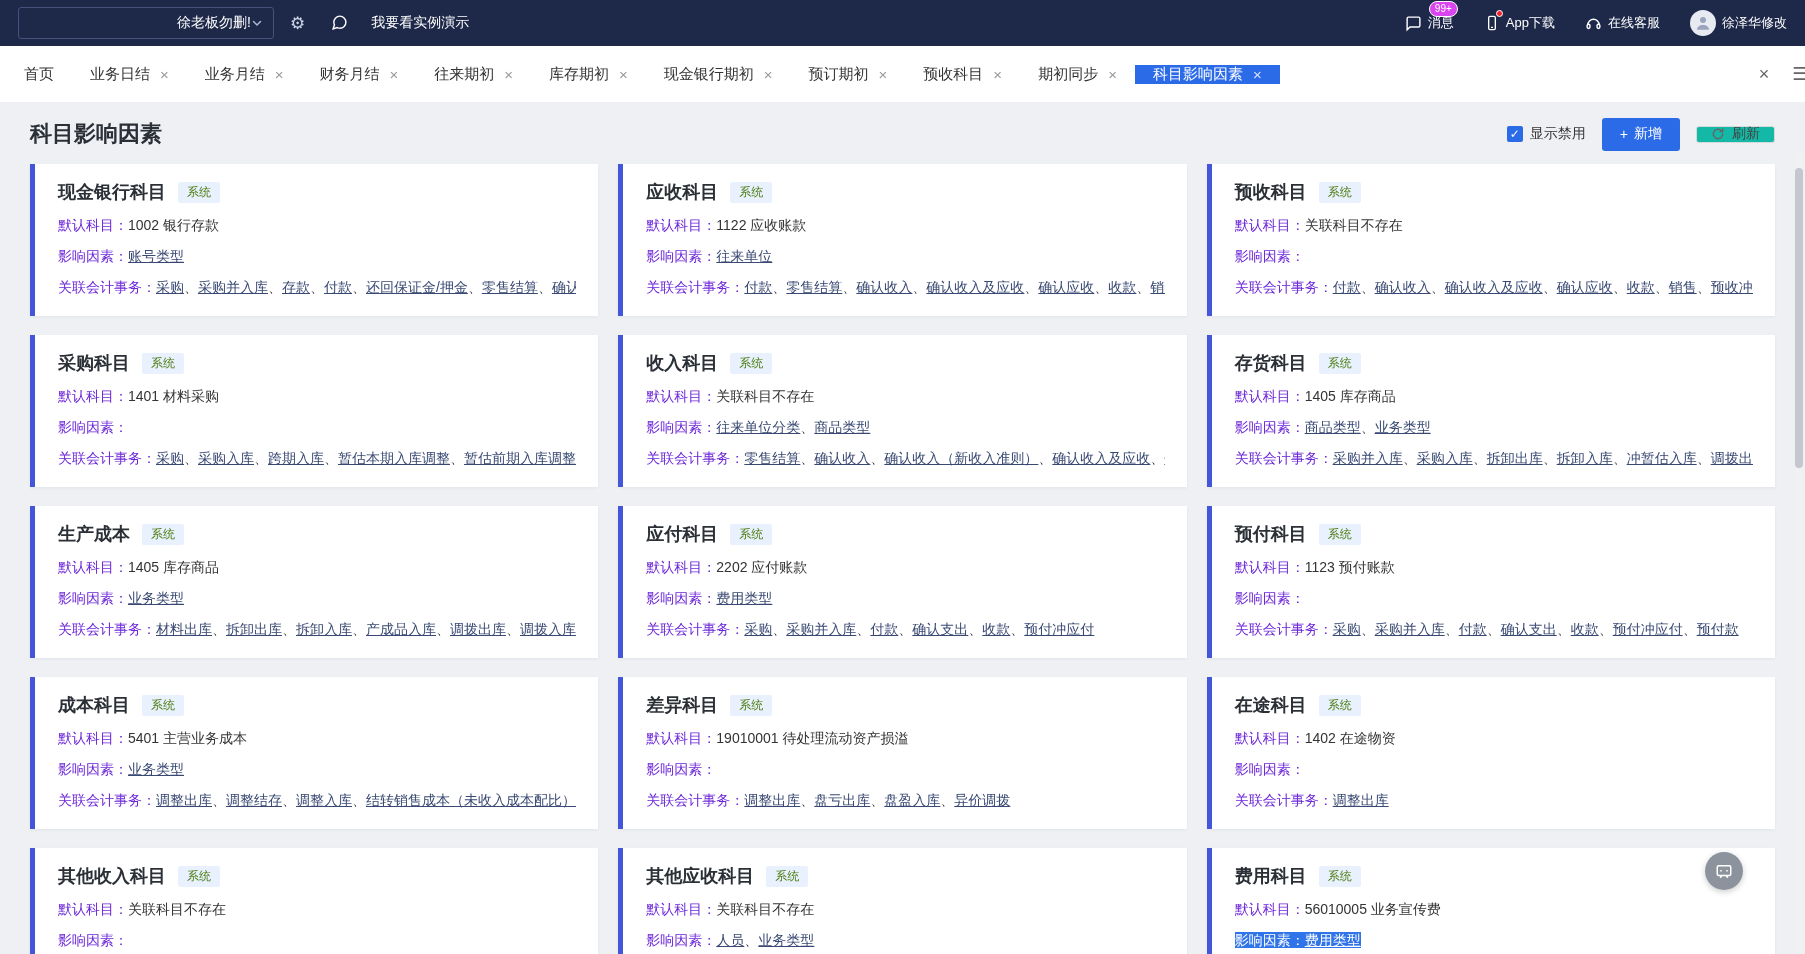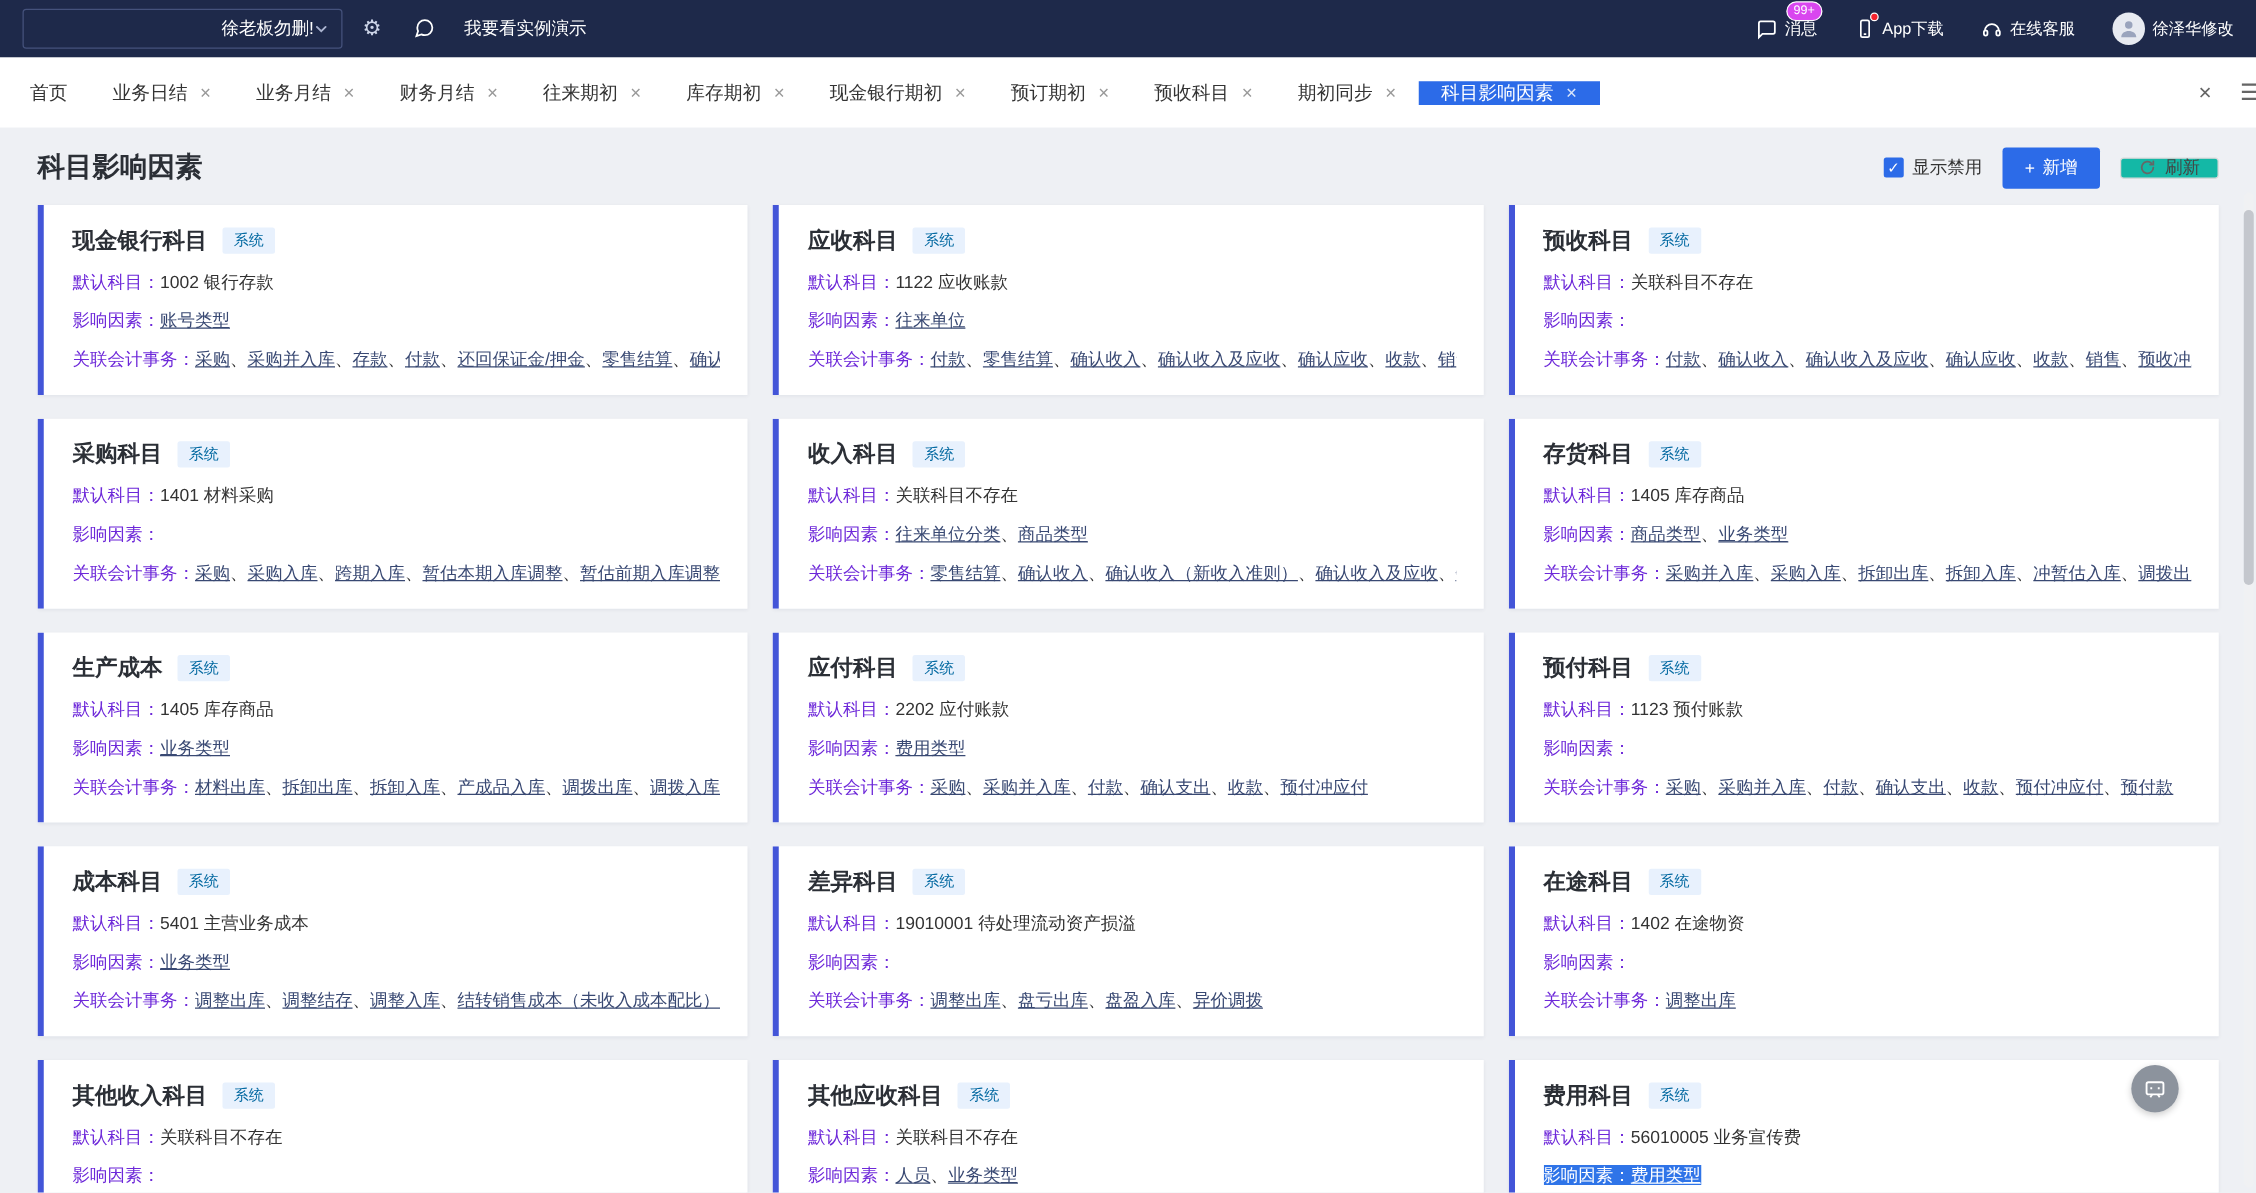--- a/index.html
+++ b/index.html
@@ -36,21 +36,21 @@
   .checkbox{width:16px;height:16px;background:#2c6be8;border-radius:2px;color:#fff;font-size:12px;line-height:16px;text-align:center}
   .btn-primary{background:#2c6be8;color:#fff;border:none;border-radius:3px;height:33px;padding:0 18px;font-size:14px;display:flex;align-items:center;gap:6px;cursor:pointer}
   .btn-default{background:#14b8a6;color:#444;border:1px solid #d9d9d9;border-radius:3px;height:17px;padding:0 14px;font-size:14px;display:flex;align-items:center;gap:7px;cursor:pointer}
 
   
   .cards-grid{display:grid;grid-template-columns:repeat(3,1fr);grid-auto-rows:152px;gap:19px 20px;padding:2px 30px 0}
   .card{background:#fff;position:relative;padding:16px 22px 14px 28px;box-shadow:0 1px 3px rgba(20,30,60,.06);overflow:hidden}
   .card-accent{position:absolute;left:0;top:0;bottom:0;width:5px;background:#4355d8}
   .card-title-row{display:flex;align-items:center;gap:12px;height:24px}
   .card-title{font-size:18px;font-weight:bold;color:#2b2f36}
-  .sys-badge{background:#e8f1fd;color:#0369a1;font-size:12px;padding:2px 9px;border-radius:2px}
+  .sys-badge{background:#e8f1fd;color:#4d7c0f;font-size:12px;padding:2px 9px;border-radius:2px}
   .card-line{font-size:14px;margin-top:12px;line-height:19px;white-space:nowrap;overflow:hidden}
   .line-label{color:#6d28d9}
   .link{color:#394973;text-decoration:underline;cursor:pointer}
   .selection{background:#2f74e8;color:#fff}
   .selection .line-label,.selection .link{color:#fff}
 
   
   .float-btn{position:absolute;right:62px;top:852px;width:38px;height:38px;border-radius:50%;background:rgba(120,128,140,.85);display:flex;align-items:center;justify-content:center;cursor:pointer;box-shadow:0 2px 6px rgba(0,0,0,.2)}
   .scrollbar{position:absolute;right:2px;top:154px;bottom:4px;width:8px;background:#f0f1f3;border-radius:4px}
   .scroll-thumb{position:absolute;top:14px;left:0;width:8px;height:300px;background:#c4c7cd;border-radius:4px;cursor:grab}

